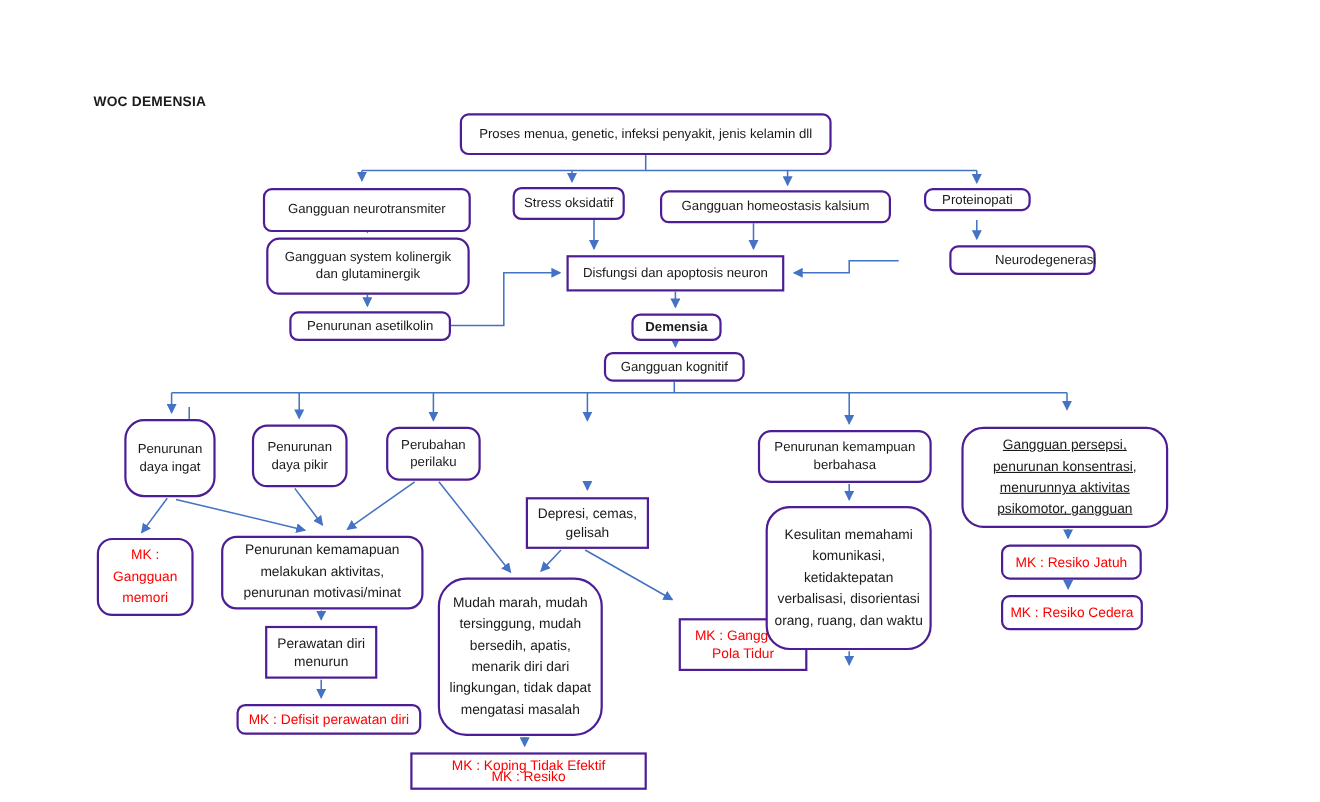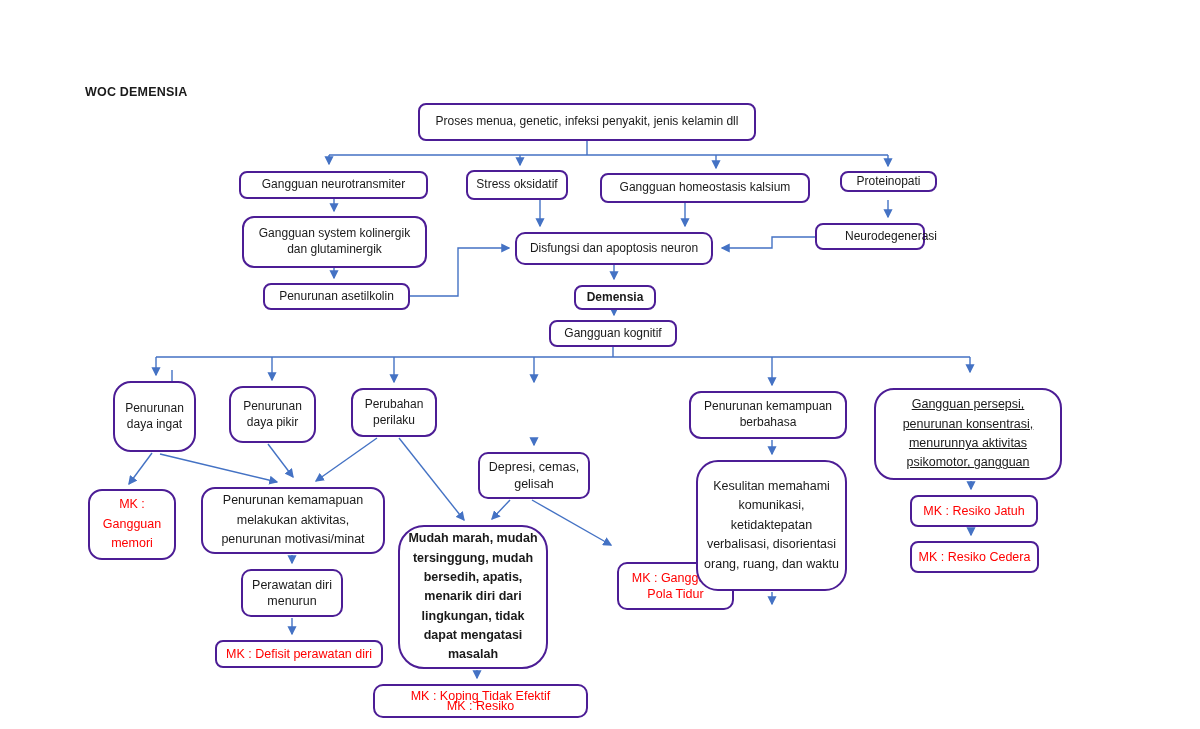--- a/index.html
+++ b/index.html
@@ -6,21 +6,21 @@
   #canvas{
     position:relative;width:1200px;height:729px;background:#ffffff;overflow:hidden;
     font-family:"Liberation Sans","DejaVu Sans",sans-serif;color:#1a1a1a;
   }
   #arrows{position:absolute;left:0;top:0;width:1200px;height:729px;}
   .node{
     position:absolute;box-sizing:border-box;background:#ffffff;
     border:2px solid #4c1d95;display:flex;align-items:center;justify-content:center;
     text-align:center;font-size:12px;line-height:1.32;padding:2px 6px;z-index:2;
   }
-  .r8{border-radius:8px}.r10{border-radius:10px}.r12{border-radius:12px}
+  .r8{border-radius:8px}.r10{border-radius:0}.r12{border-radius:12px}
   .r14{border-radius:14px}.r18{border-radius:18px}.r20{border-radius:20px}
   .r22{border-radius:22px}.r26{border-radius:26px}
   .bold{font-weight:bold}
   .mk{color:#FF0000;font-weight:normal;font-size:12.5px;}
   .title{
     position:absolute;left:85px;top:85px;font-weight:bold;font-size:12.5px;
     letter-spacing:.2px;background:transparent;border:none;padding:0;z-index:2;
   }
   .tall{line-height:1.55}
   .koping{flex-direction:column;line-height:1.0;}
@@ -80,45 +80,45 @@
         <path d="M971,481 V489"></path>
         <path d="M971,528 V535"></path>
       </g>
     </g>
   </svg>
 
   <div class="title">WOC DEMENSIA</div>
 
   <div class="node r8" style="left:418px;top:103px;width:338px;height:38px;">Proses menua, genetic, infeksi penyakit, jenis kelamin dll</div>
 
-  <div class="node r8" style="left:239px;top:171px;width:189px;height:28px;">Gangguan neurotransmiter</div>
+  <div class="node r8" style="left:239px;top:171px;width:189px;height:40px;">Gangguan neurotransmiter</div>
   <div class="node r8" style="left:466px;top:170px;width:102px;height:30px;">Stress oksidatif</div>
   <div class="node r8" style="left:600px;top:173px;width:210px;height:30px;">Gangguan homeostasis kalsium</div>
   <div class="node r8" style="left:840px;top:171px;width:97px;height:21px;">Proteinopati</div>
 
   <div class="node r8" style="left:263px;top:283px;width:147px;height:27px;">Penurunan asetilkolin</div>
   <div class="node r12" style="left:242px;top:216px;width:185px;height:52px;">Gangguan system kolinergik dan glutaminergik</div>
   <div class="node r10" style="left:515px;top:232px;width:198px;height:33px;">Disfungsi dan apoptosis neuron</div>
-  <div class="node r8" style="left:815px;top:223px;width:110px;height:27px;padding-left:48px;">Neurodegenerasi</div>
+  <div class="node r8" style="left:863px;top:223px;width:133px;height:27px;padding-left:48px;">Neurodegenerasi</div>
 
   <div class="node r8 bold" style="left:574px;top:285px;width:82px;height:25px;">Demensia</div>
   <div class="node r8" style="left:549px;top:320px;width:128px;height:27px;">Gangguan kognitif</div>
 
   <div class="node r18" style="left:113px;top:381px;width:83px;height:71px;">Penurunan daya ingat</div>
   <div class="node r14" style="left:229px;top:386px;width:87px;height:57px;">Penurunan daya pikir</div>
   <div class="node r12" style="left:351px;top:388px;width:86px;height:49px;">Perubahan perilaku</div>
   <div class="node r12" style="left:689px;top:391px;width:158px;height:48px;">Penurunan kemampuan berbahasa</div>
   <div class="node r20 tall" style="left:874px;top:388px;width:188px;height:92px;font-size:12.5px;text-decoration:underline;">Gangguan persepsi, penurunan konsentrasi, menurunnya aktivitas psikomotor, gangguan</div>
 
   <div class="node r14 mk tall" style="left:88px;top:489px;width:88px;height:71px;">MK : Gangguan memori</div>
   <div class="node r14 tall" style="left:201px;top:487px;width:184px;height:67px;font-size:12.5px;">Penurunan kemamapuan melakukan aktivitas, penurunan motivasi/minat</div>
   <div class="node r10" style="left:241px;top:569px;width:102px;height:48px;font-size:12.5px;">Perawatan diri menurun</div>
   <div class="node r8 mk" style="left:215px;top:640px;width:168px;height:28px;">MK : Defisit perawatan diri</div>
 
-  <div class="node r26 tall" style="left:398px;top:525px;width:150px;height:144px;font-size:12.5px;font-weight:bold;">Mudah marah, mudah tersinggung, mudah bersedih, apatis, menarik diri dari lingkungan, tidak dapat mengatasi masalah</div>
+  <div class="node r26 tall" style="left:398px;top:525px;width:150px;height:144px;font-size:12.5px;">Mudah marah, mudah tersinggung, mudah bersedih, apatis, menarik diri dari lingkungan, tidak dapat mengatasi masalah</div>
   <div class="node r10" style="left:478px;top:452px;width:112px;height:47px;font-size:12.5px;">Depresi, cemas, gelisah</div>
   <div class="node r10 mk" style="left:571px;top:562px;width:117px;height:48px;margin-left:46px;">MK : Gangguan Pola Tidur</div>
 
   <div class="node r10 mk koping" style="left:373px;top:684px;width:215px;height:34px;">
     <span>MK : Koping Tidak Efektif</span>
     <span>MK : Resiko</span>
   </div>
 
   <div class="node r22 tall" style="left:696px;top:460px;width:151px;height:131px;font-size:12.5px;">Kesulitan memahami komunikasi, ketidaktepatan verbalisasi, disorientasi orang, ruang, dan waktu</div>
 

